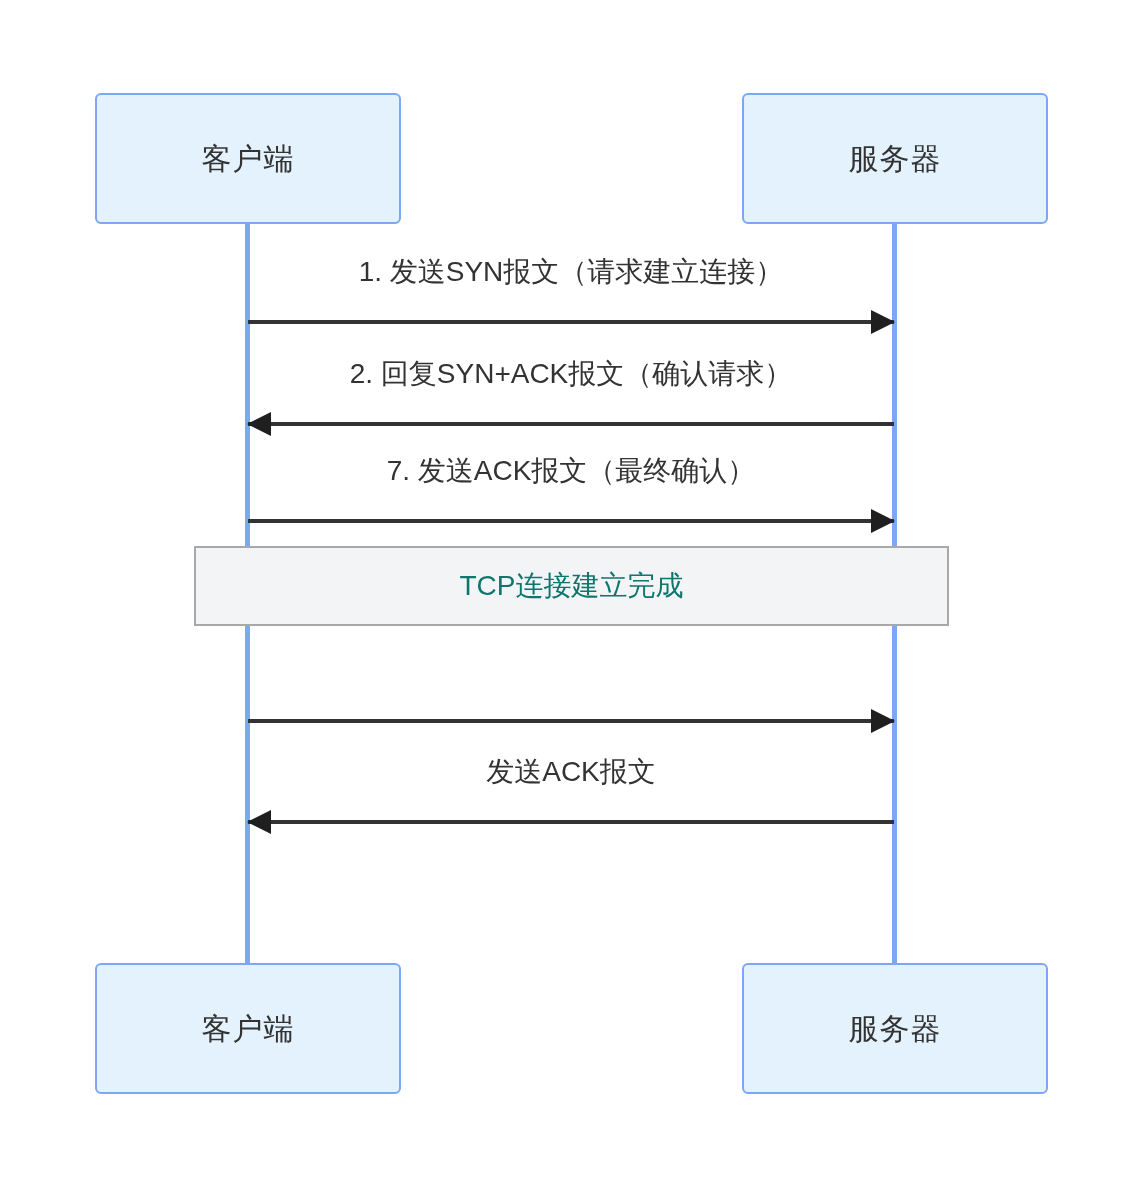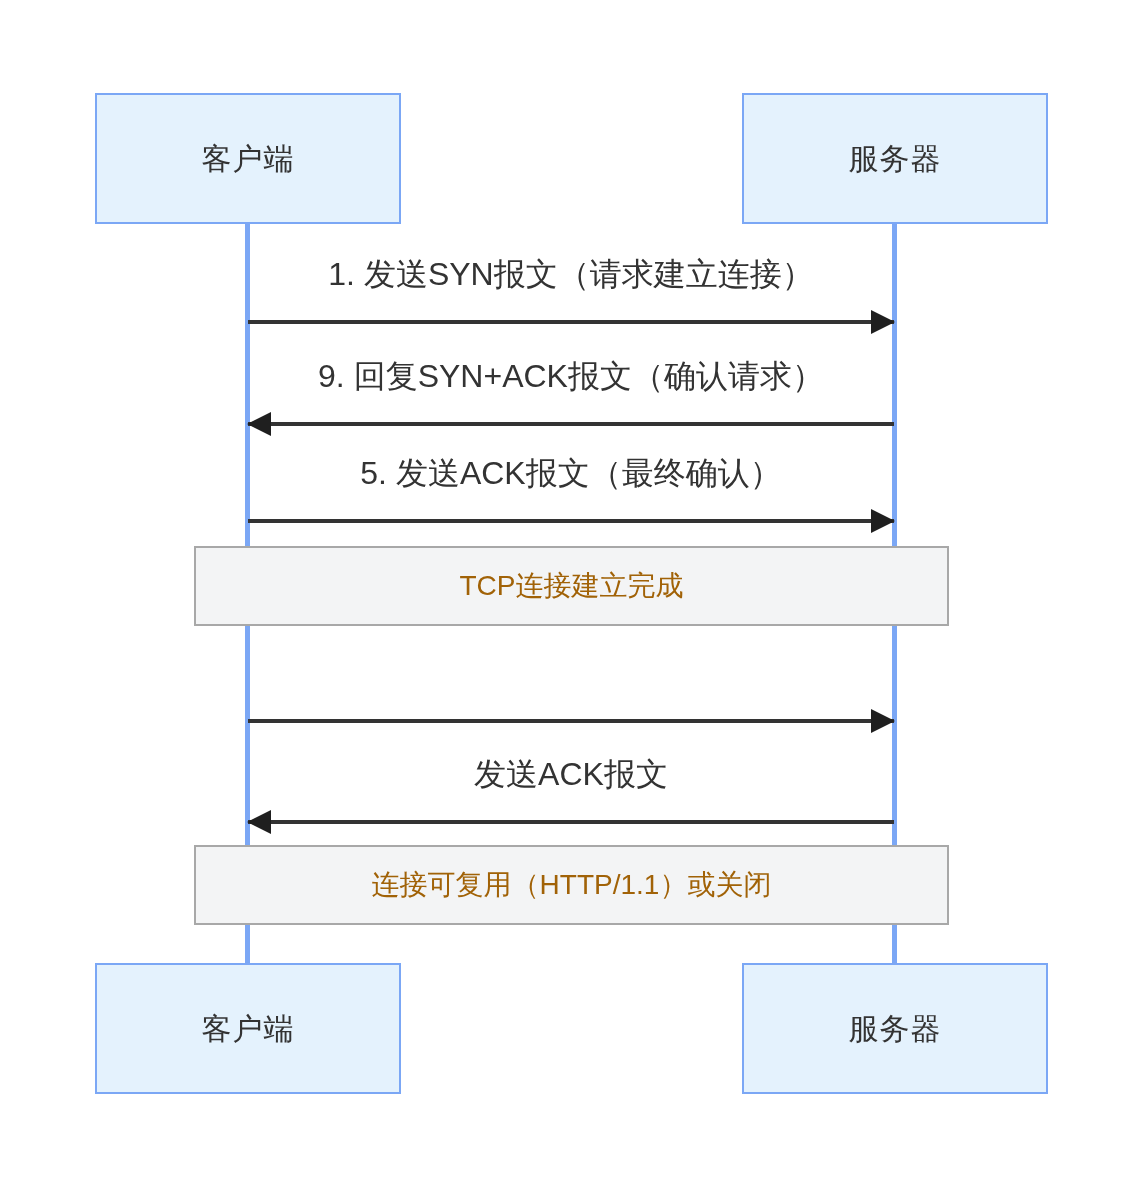--- a/index.html
+++ b/index.html
@@ -33,21 +33,21 @@
     position: absolute;
     width: 5px;
     background: #7ba7f5;
   }
   
   .actor-box {
     position: absolute;
     box-sizing: border-box;
     background: #e4f2fd;
     border: 2px solid #7ba7f5;
-    border-radius: 0;
+    border-radius: 6px;
     display: flex;
     align-items: center;
     justify-content: center;
   }
   .actor-label {
     font-size: 30px;
     color: #333333;
     letter-spacing: 1px;
     line-height: 1;
   }
@@ -55,21 +55,21 @@
   .message {
     position: absolute;
     height: 70px;
   }
   .message-label {
     position: absolute;
     left: 0;
     top: 0;
     width: 100%;
     text-align: center;
-    font-size: 32px;
+    font-size: 28px;
     color: #333333;
     line-height: 1.25;
     white-space: nowrap;
   }
   .message-line {
     position: absolute;
     left: 0;
     bottom: 0;
     width: 100%;
     height: 4px;
@@ -96,21 +96,21 @@
     position: absolute;
     box-sizing: border-box;
     background: #f3f4f5;
     border: 2px solid #a8a8a8;
     display: flex;
     align-items: center;
     justify-content: center;
   }
   .note-label {
     font-size: 28px;
-    color: #a16207;
+    color: #0f766e;
     line-height: 1.2;
     white-space: nowrap;
   }
 </style>
 </head>
 <body>
 
 <div id="diagram-root">
 
   <div class="layer">
@@ -125,49 +125,46 @@
     <span class="actor-label">服务器</span>
   </div>
 
   <div class="message" style="left:248px; top:254px; width:646px;">
     <div class="message-label">1. 发送SYN报文（请求建立连接）</div>
     <div class="message-line"></div>
     <div class="arrowhead right"></div>
   </div>
 
   <div class="message" style="left:248px; top:356px; width:646px;">
-    <div class="message-label">9. 回复SYN+ACK报文（确认请求）</div>
+    <div class="message-label">2. 回复SYN+ACK报文（确认请求）</div>
     <div class="message-line"></div>
     <div class="arrowhead left"></div>
   </div>
 
   <div class="message" style="left:248px; top:453px; width:646px;">
-    <div class="message-label">5. 发送ACK报文（最终确认）</div>
+    <div class="message-label">7. 发送ACK报文（最终确认）</div>
     <div class="message-line"></div>
     <div class="arrowhead right"></div>
   </div>
 
   <div class="note-box" style="left:194px; top:546px; width:755px; height:80px;">
     <span class="note-label">TCP连接建立完成</span>
   </div>
 
   <div class="message" style="left:248px; top:653px; width:646px;">
     <div class="message-line"></div>
     <div class="arrowhead right"></div>
   </div>
 
   <div class="message" style="left:248px; top:754px; width:646px;">
     <div class="message-label">发送ACK报文</div>
     <div class="message-line"></div>
     <div class="arrowhead left"></div>
   </div>
 
-  <div class="note-box" style="left:194px; top:845px; width:755px; height:80px;">
-    <span class="note-label">连接可复用（HTTP/1.1）或关闭</span>
-  </div>
 
   <div class="actor-box" style="left:95px; top:963px; width:306px; height:131px;">
     <span class="actor-label">客户端</span>
   </div>
   <div class="actor-box" style="left:742px; top:963px; width:306px; height:131px;">
     <span class="actor-label">服务器</span>
   </div>
 
 </div>
 

